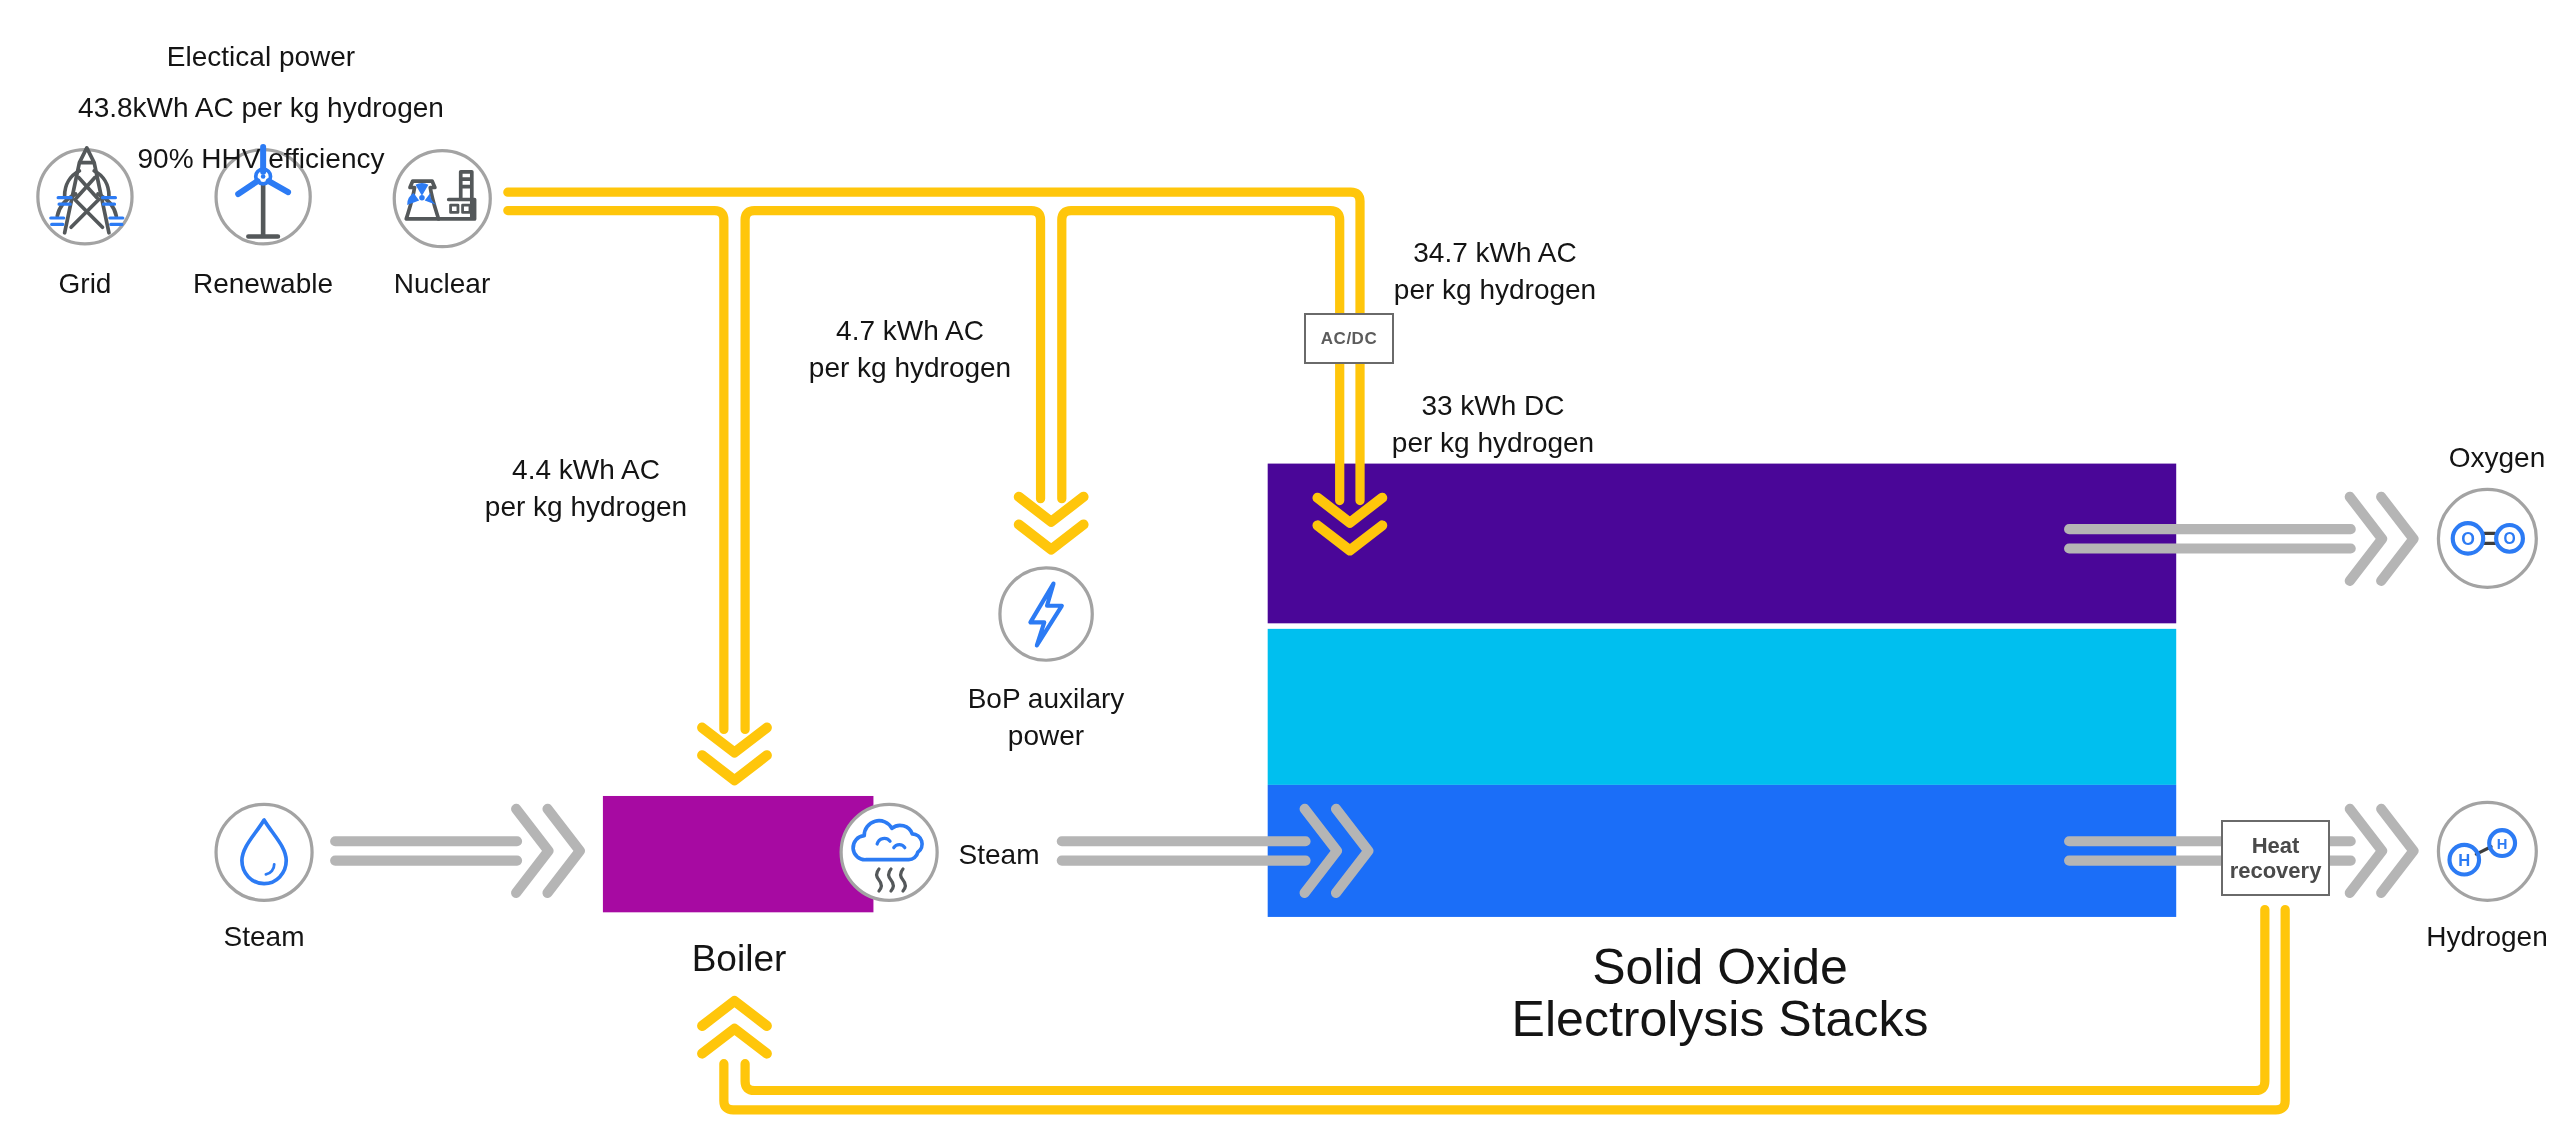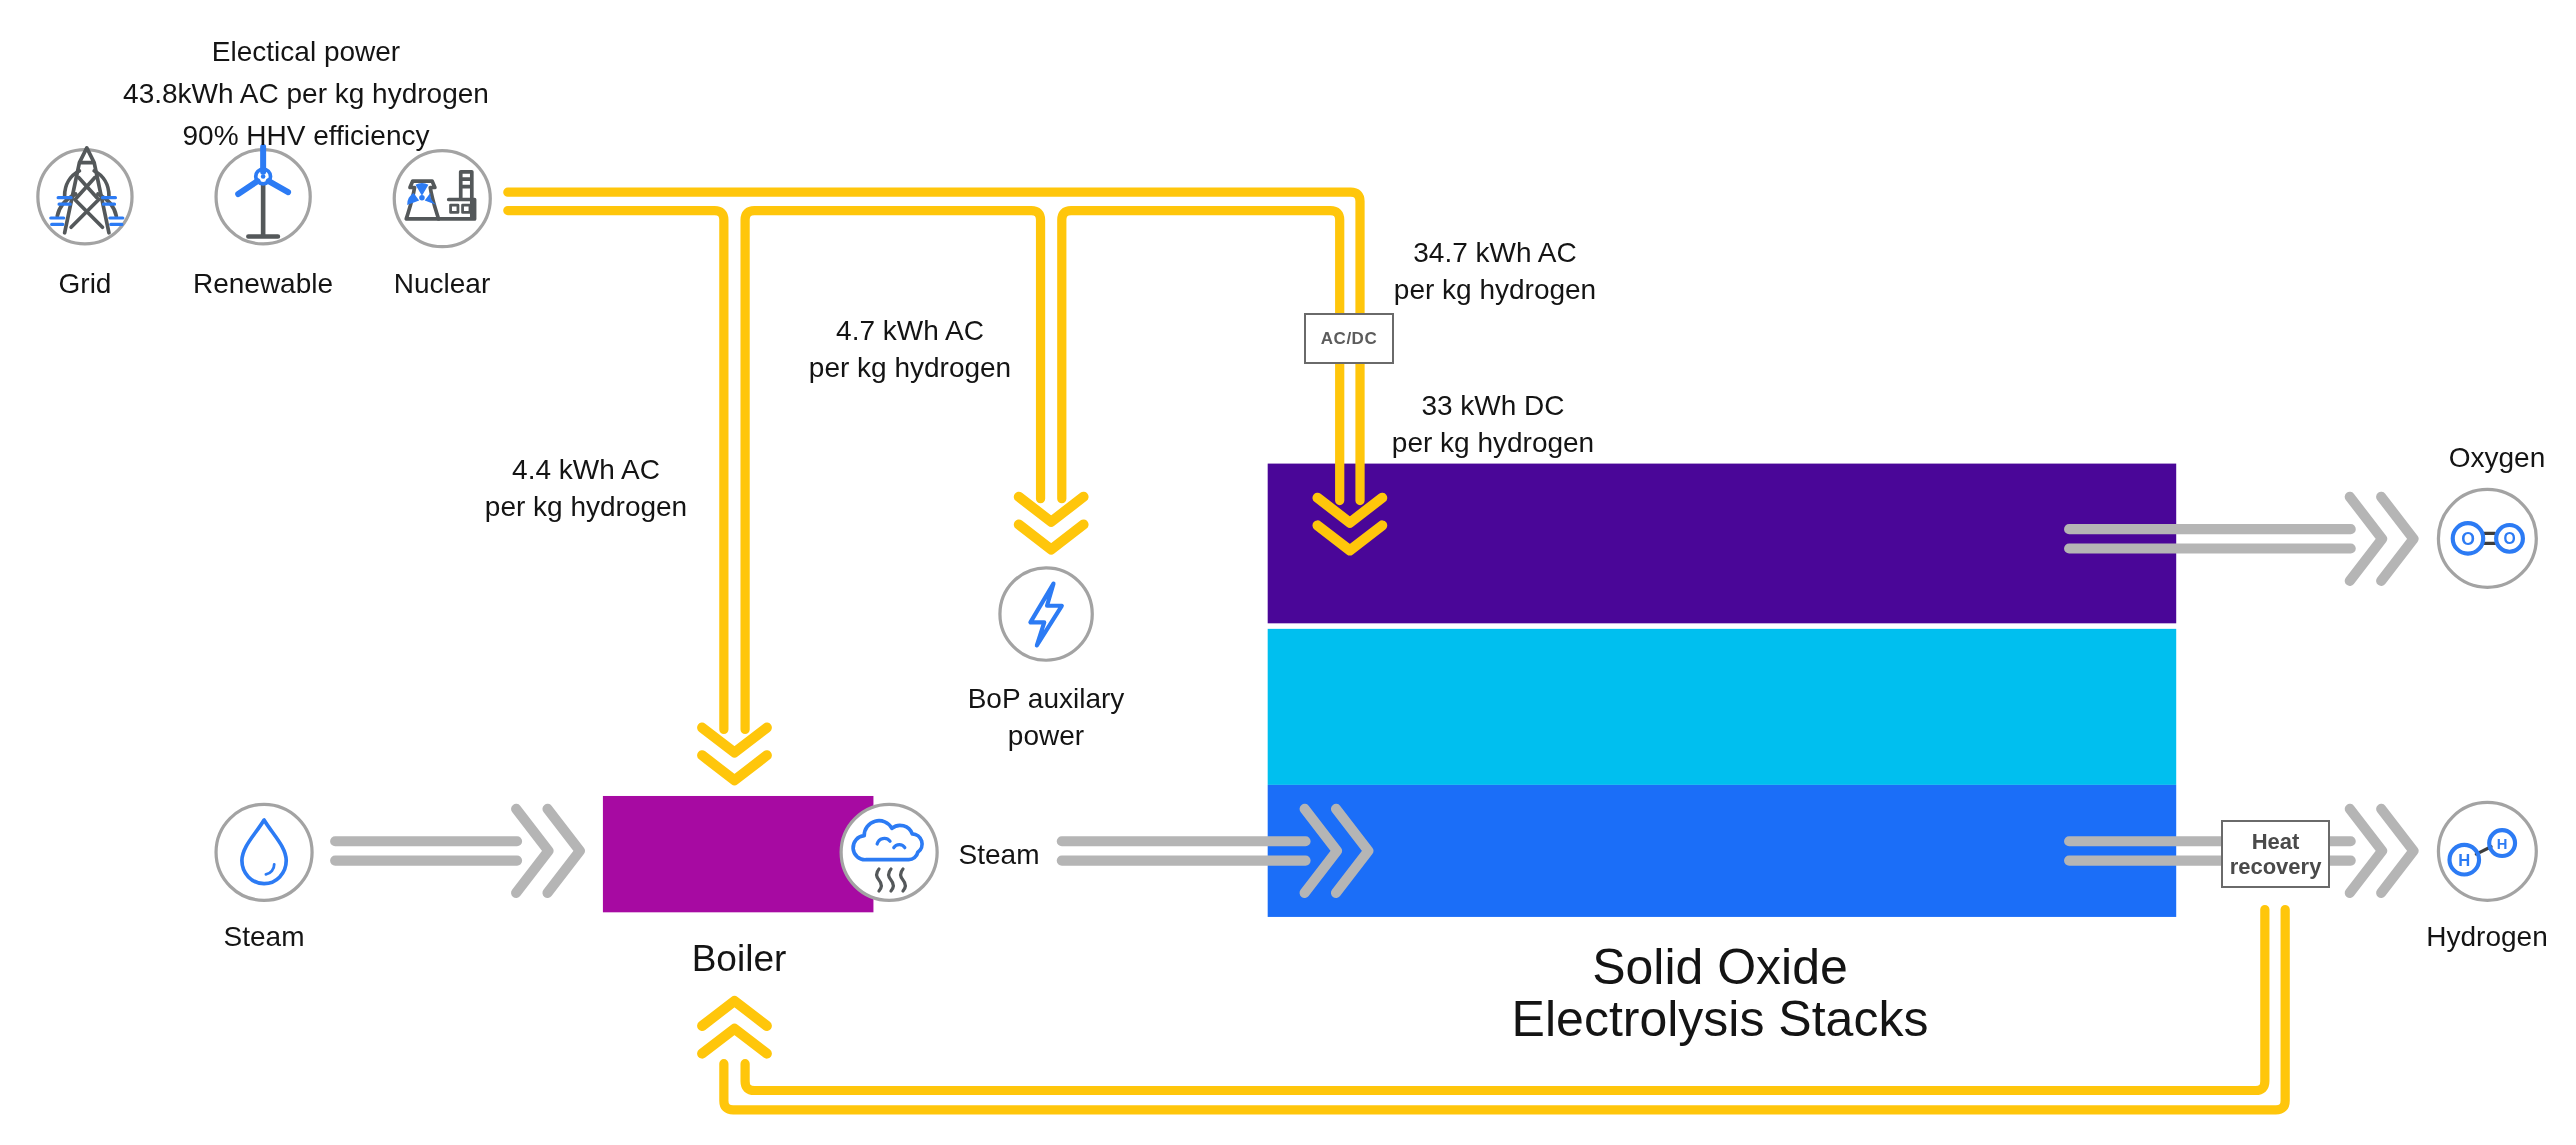--- a/index.html
+++ b/index.html
@@ -5,21 +5,21 @@
   html,body{margin:0;padding:0;background:#fff;}
   .canvas{
     position:relative;width:2576px;height:1146px;background:#fff;overflow:hidden;
     font-family:"Liberation Sans","DejaVu Sans",sans-serif;color:var(--text,#141414);
   }
   .canvas svg{position:absolute;left:0;top:0;}
   .lbl{
     position:absolute;transform:translateX(-50%);text-align:center;
     white-space:pre-line;font-size:28px;line-height:37px;color:var(--text,#141414);
   }
-  .lbl.header{line-height:42px;margin-left:45px;}
+  .lbl.header{line-height:51px;}
   .lbl.boiler-title{font-size:37px;font-weight:normal;line-height:41px;}
   .lbl.stack-title{font-size:50px;line-height:52px;}
   .box{
     position:absolute;box-sizing:border-box;background:#fff;
     border:2.8px solid var(--box_border,#6a6a6a);
     display:flex;align-items:center;justify-content:center;text-align:center;
     white-space:pre-line;color:#5c5c5c;font-weight:600;
   }
   .box.acdc{font-size:17px;letter-spacing:0.5px;}
   .box.heat{font-size:22px;line-height:25px;color:#4a4a4a;}
@@ -142,21 +142,21 @@
       <circle class="iconcircle" cx="2694" cy="922" r="53"></circle>
       <path class="bond" d="M2682 925 L2698 917"></path>
       <circle class="iblue" style="stroke-width:4.5" cx="2669" cy="931" r="16" fill="#fff"></circle>
       <circle class="iblue" style="stroke-width:4.5" cx="2710" cy="913" r="14" fill="#fff"></circle>
       <text class="mol" x="2669" y="938" font-size="18">H</text>
       <text class="mol" x="2710" y="919" font-size="16">H</text>
     </g>
   </svg>
 
   <div class="box acdc" style="left:1304px;top:313px;width:90px;height:51px;">AC/DC</div>
-  <div class="box heat" style="left:2221px;top:820px;width:109px;height:68px;">Heat
+  <div class="box heat" style="left:2221px;top:820px;width:109px;height:76px;">Heat
 recovery</div>
 
   <div class="lbl header" style="left:261px;top:30.5px;">Electical power
 43.8kWh AC per kg hydrogen
 90% HHV efficiency</div>
 
   <div class="lbl" style="left:85px;top:265px;">Grid</div>
   <div class="lbl" style="left:263px;top:265px;">Renewable</div>
   <div class="lbl" style="left:442px;top:265px;">Nuclear</div>
 

